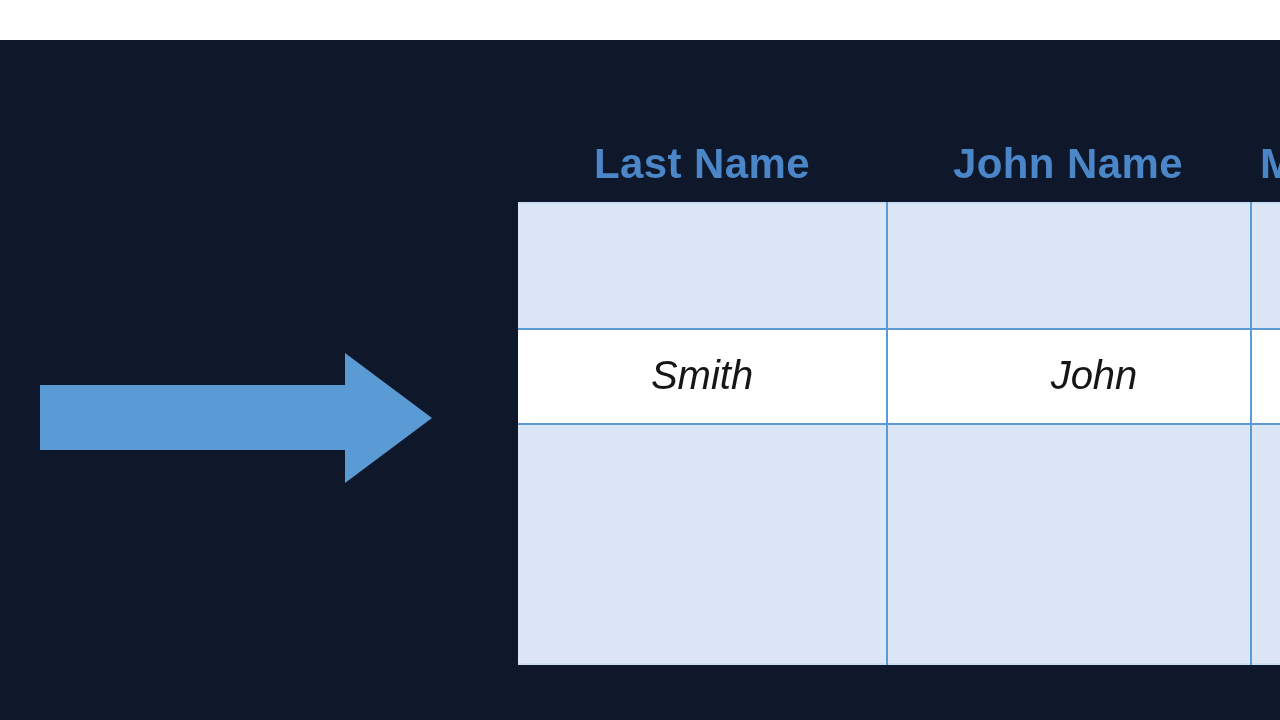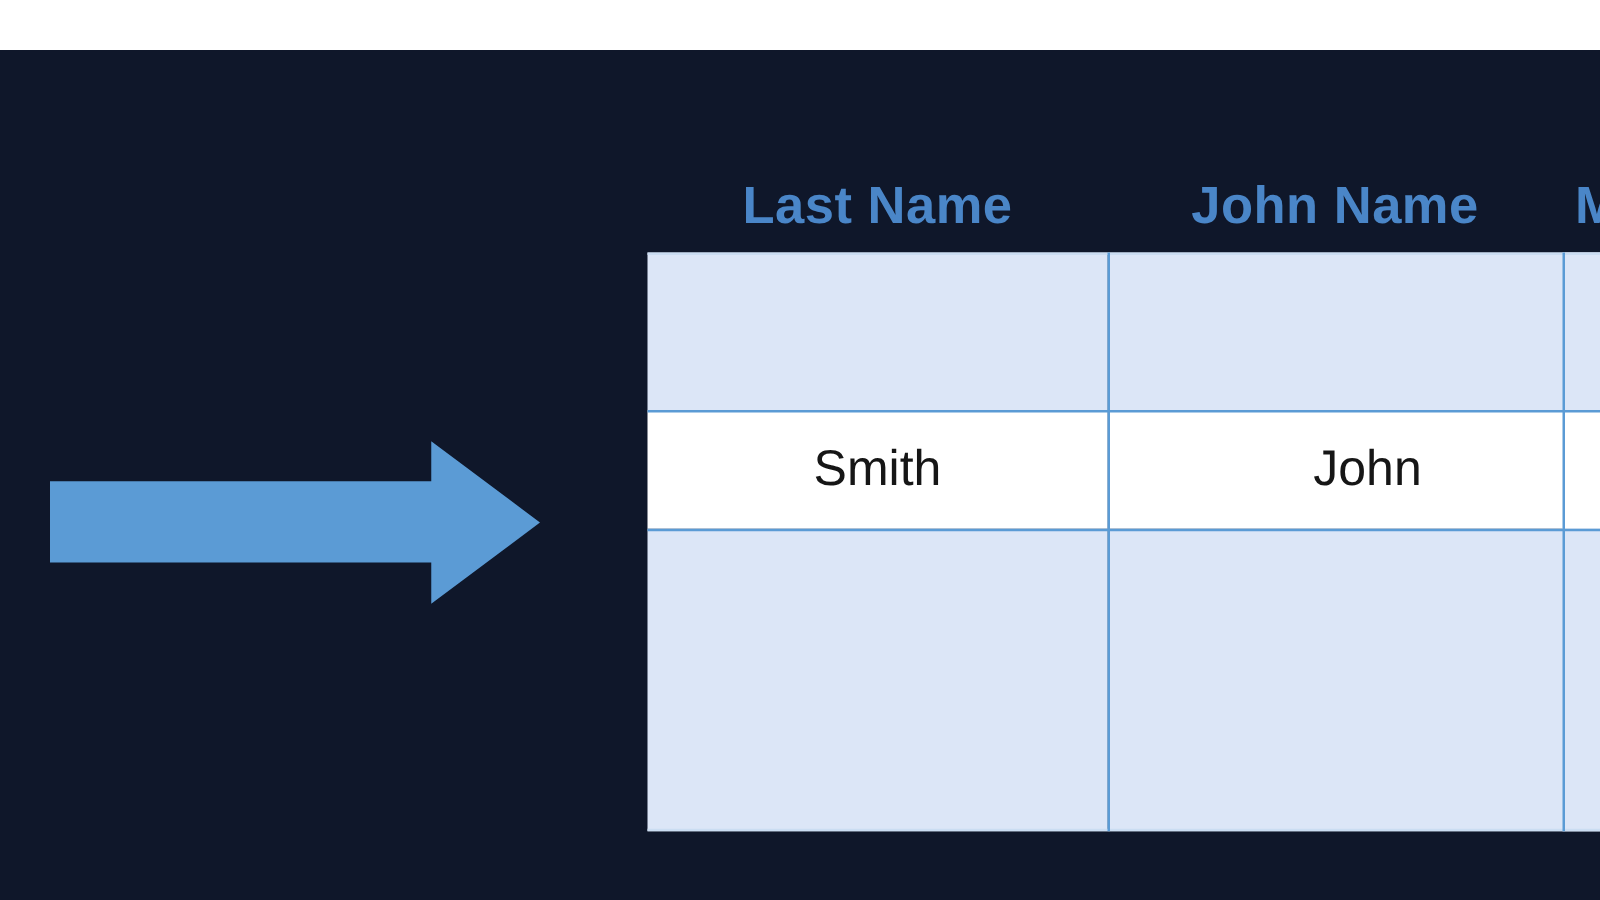--- a/index.html
+++ b/index.html
@@ -65,20 +65,21 @@
     left: 518px;
     top: 162px;
     width: 762px;      
     height: 463px;
   }
 
   .cell {
     position: absolute;
     background: #DCE6F7;
     box-sizing: border-box;
+    font-style: italic;
   }
   .cell.data-row {
     background: #FFFFFF;
   }
   .cell-text {
     display: block;
     width: 100%;
     text-align: center;
     font-size: 40px;
     color: #161616;

